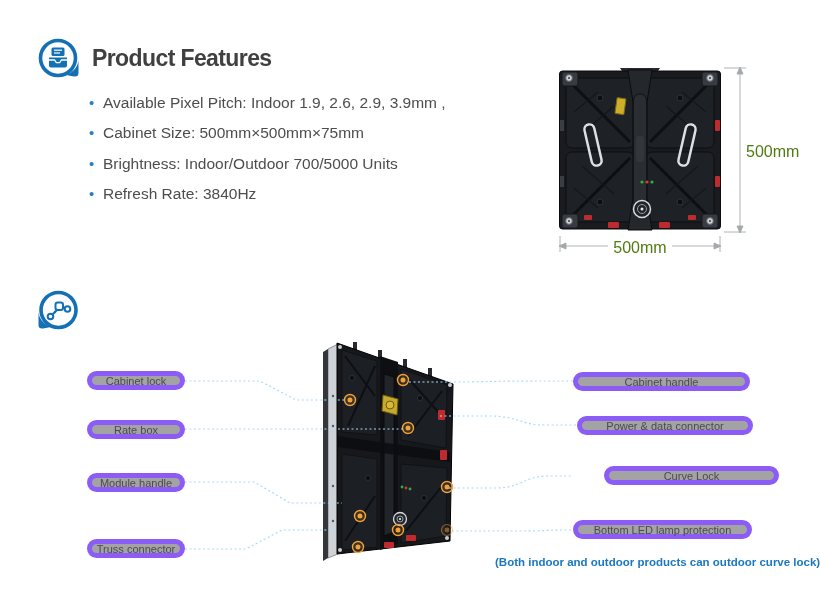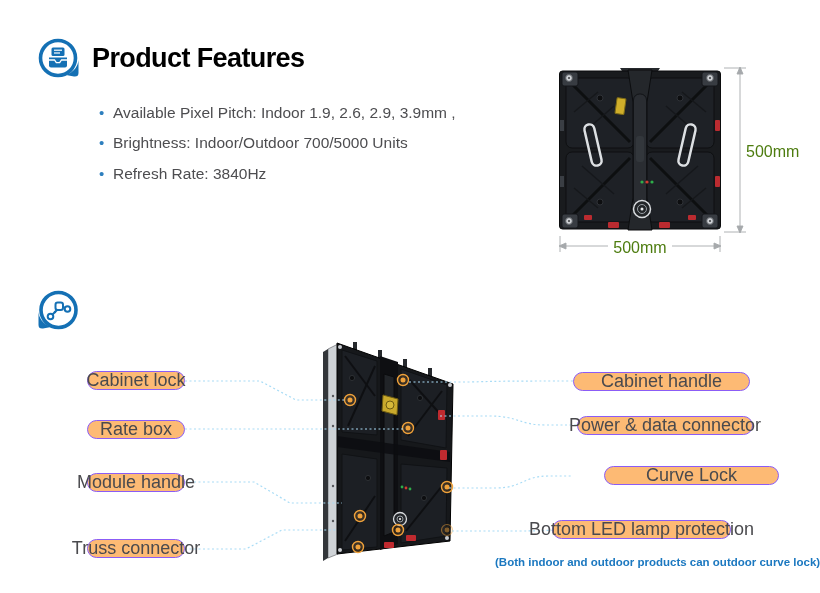--- a/index.html
+++ b/index.html
@@ -3,39 +3,39 @@
 <meta charset="utf-8">
 <style>
   html,body{margin:0;padding:0}
   body{
     width:820px;height:593px;position:relative;background:#ffffff;
     font-family:"Liberation Sans",sans-serif;overflow:hidden;
   }
   .abs{position:absolute}
   
   .sec-header{position:absolute;display:flex;align-items:center;gap:11px}
-  .sec-title{font-size:27px;font-weight:bold;color:#000000;letter-spacing:-0.6px;white-space:nowrap}
+  .sec-title{font-size:23px;font-weight:bold;color:#404040;letter-spacing:-0.6px;white-space:nowrap}
   .badge{width:45px;height:45px;flex:0 0 auto}
   
-  .features{position:absolute;left:85px;top:84px;margin:14px;padding:0;list-style:none}
+  .features{position:absolute;left:85px;top:84px;margin:4px;padding:0;list-style:none}
   .features li{
     position:relative;padding-left:14px;font-size:15.5px;color:#4d4d50;
     height:30.4px;line-height:30.4px;white-space:nowrap;
   }
   .features li::before{
     content:"\2022";position:absolute;left:0;top:0;color:#2e7fbe;font-size:15px;
   }
   
   .dim-label{font-size:16px;color:#4d7c0f;white-space:nowrap}
   .dim-label.horiz{width:64px;text-align:center;background:#ffffff}
   
   .pill{
-    position:absolute;height:19px;box-sizing:border-box;border:1px solid #8b5cf6;
-    border-radius:10px;background:#fdba74;display:flex;align-items:center;justify-content:center;
-    font-size:18px;color:#4a4a4e;z-index:3;white-space:nowrap;
+    position:absolute;height:19px;box-sizing:border-box;border:5px solid #8b5cf6;
+    border-radius:10px;background:#a3a3a3;display:flex;align-items:center;justify-content:center;
+    font-size:11px;color:#4a4a4e;z-index:3;white-space:nowrap;
   }
   .note{
     position:absolute;left:495px;top:556px;width:292px;text-align:center;
     font-size:11.5px;font-weight:bold;color:#1b78c0;z-index:3;white-space:nowrap;
   }
   .layer1{z-index:1}.layer2{z-index:2}
 </style>
 </head>
 <body>
 
@@ -49,20 +49,21 @@
       <line x1="18" y1="17" x2="24" y2="17" stroke="#ffffff" stroke-width="1.2"></line>
       <path d="M13 21.5 h18 v8 a2 2 0 0 1 -2 2 h-14 a2 2 0 0 1 -2 -2 Z" fill="#1470b4"></path>
       <path d="M13 24 h5.5 l1.8 2.6 h3.4 l1.8 -2.6 h5.5" fill="none" stroke="#ffffff" stroke-width="1.3"></path>
     </svg>
   </span>
   <span class="sec-title">Product Features</span>
 </div>
 
 <ul class="features">
   <li>Available Pixel Pitch: Indoor 1.9, 2.6, 2.9, 3.9mm ,</li>
+  <li>Cabinet Size: 500mm×500mm×75mm</li>
   <li>Brightness: Indoor/Outdoor 700/5000 Units</li>
   <li>Refresh Rate: 3840Hz</li>
 </ul>
 
 <div class="abs" style="left:558px;top:68px;width:164px;height:164px">
   <svg width="164" height="164" viewBox="0 0 164 164">
     <polygon points="62,0 102,0 96,9 68,9" fill="#26292d"></polygon>
     <rect x="1.5" y="3" width="161" height="158" rx="3" fill="#191b1e" stroke="#0a0b0c"></rect>
     <rect x="8" y="10" width="68" height="70" rx="6" fill="#1e2126" stroke="#0e0f11"></rect>
     <rect x="88" y="10" width="68" height="70" rx="6" fill="#1e2126" stroke="#0e0f11"></rect>
@@ -274,15 +275,15 @@
 </svg>
 
 <div class="pill" style="left:87px;top:371px;width:98px">Cabinet lock</div>
 <div class="pill" style="left:87px;top:420px;width:98px">Rate box</div>
 <div class="pill" style="left:87px;top:473px;width:98px">Module handle</div>
 <div class="pill" style="left:87px;top:539px;width:98px">Truss connector</div>
 
 <div class="pill" style="left:573px;top:372px;width:177px">Cabinet handle</div>
 <div class="pill" style="left:577px;top:416px;width:176px">Power &amp; data connector</div>
 <div class="pill" style="left:604px;top:466px;width:175px">Curve Lock</div>
-<div class="pill" style="left:552px;top:520px;width:179px">Bottom LED lamp protection</div>
+<div class="pill" style="left:573px;top:520px;width:179px">Bottom LED lamp protection</div>
 
 <div class="note">(Both indoor and outdoor products can outdoor curve lock)</div>
 
 </body></html>

